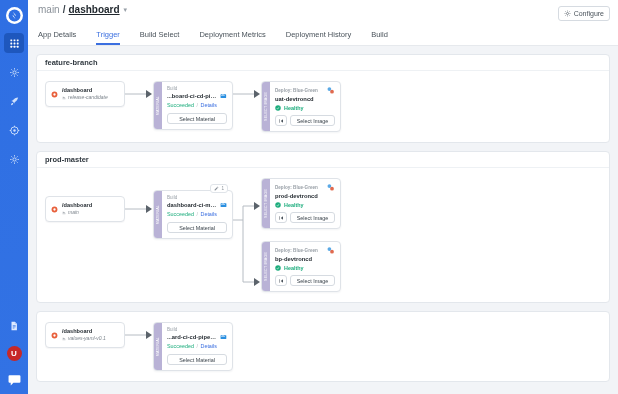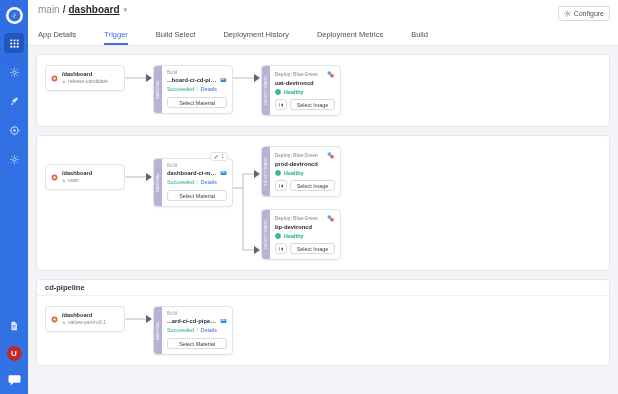--- a/index.html
+++ b/index.html
@@ -65,21 +65,21 @@
   .configure-btn {
     position: absolute; right: 8px; top: 6px;
     display: flex; align-items: center; gap: 3px;
     border: 1px solid #d6dbe1; background:#fff; border-radius: 3px;
     height: 15px; padding: 0 5px; font-size: 7px; color:#4a535b;
   }
   .configure-btn svg { display:block; }
 
   .tabs {
     background:#fff; height: 14px; flex: 0 0 14px;
-    display:flex; align-items:flex-end; gap: 28px;
+    display:flex; align-items:flex-end; gap: 20px;
     padding: 0 18px 0 10px; border-bottom: 1px solid #e6e9ed;
     position: relative; z-index: 2;
   }
   .tab {
     font-size: 7.5px; line-height: 12px; color:#4a535b;
     padding-bottom: 2px; border-bottom: 2px solid transparent;
     white-space: nowrap;
   }
   .tab.active { color:#3b6fe0; border-bottom-color:#3b6fe0; font-weight:500;text-align:right; }
 
@@ -261,28 +261,29 @@
           <path fill="none" stroke="#5a636b" stroke-width="2.4" d="M12 2v3M12 19v3M2 12h3M19 12h3M5 5l2 2M17 17l2 2M19 5l-2 2M7 17l-2 2"></path>
         </svg>
         <span>Configure</span>
       </div>
     </div>
 
     <div class="tabs">
       <div class="tab">App Details</div>
       <div class="tab active">Trigger</div>
       <div class="tab">Build Select</div>
+      <div class="tab">Deployment Metrics</div>
       <div class="tab">Deployment History</div>
-      <div class="tab">Deployment Metrics</div>
       <div class="tab">Build</div>
     </div>
 
     <div class="content">
 
       <section class="wf">
+        <div class="wf-head">feature-branch</div>
         <div class="wf-body">
           <div class="row">
 
             <div class="node-src">
               <svg class="git-dot" viewBox="0 0 24 24" aria-hidden="true">
                 <circle cx="12" cy="12" r="10" fill="#e8603c"></circle>
                 <circle cx="12" cy="12" r="4" fill="#ffffff"></circle>
               </svg>
               <div class="src-txt">
                 <div class="src-title">/dashboard</div>
@@ -369,20 +370,21 @@
                   <div class="btn wide">Select Image</div>
                 </div>
               </div>
             </div>
 
           </div>
         </div>
       </section>
 
       <section class="wf">
+        <div class="wf-head">prod-master</div>
         <div class="wf-body">
           <div class="row">
 
             <div class="node-src" style="margin-top:18px;">
               <svg class="git-dot" viewBox="0 0 24 24" aria-hidden="true">
                 <circle cx="12" cy="12" r="10" fill="#e8603c"></circle>
                 <circle cx="12" cy="12" r="4" fill="#ffffff"></circle>
               </svg>
               <div class="src-txt">
                 <div class="src-title">/dashboard</div>
@@ -513,21 +515,20 @@
                   </div>
                 </div>
               </div>
 
             </div>
           </div>
         </div>
       </section>
 
       <section class="wf">
-        <div class="wf-head">cd-pipeline</div>
         <div class="wf-body">
           <div class="row">
 
             <div class="node-src">
               <svg class="git-dot" viewBox="0 0 24 24" aria-hidden="true">
                 <circle cx="12" cy="12" r="10" fill="#e8603c"></circle>
                 <circle cx="12" cy="12" r="4" fill="#ffffff"></circle>
               </svg>
               <div class="src-txt">
                 <div class="src-title">/dashboard</div>

